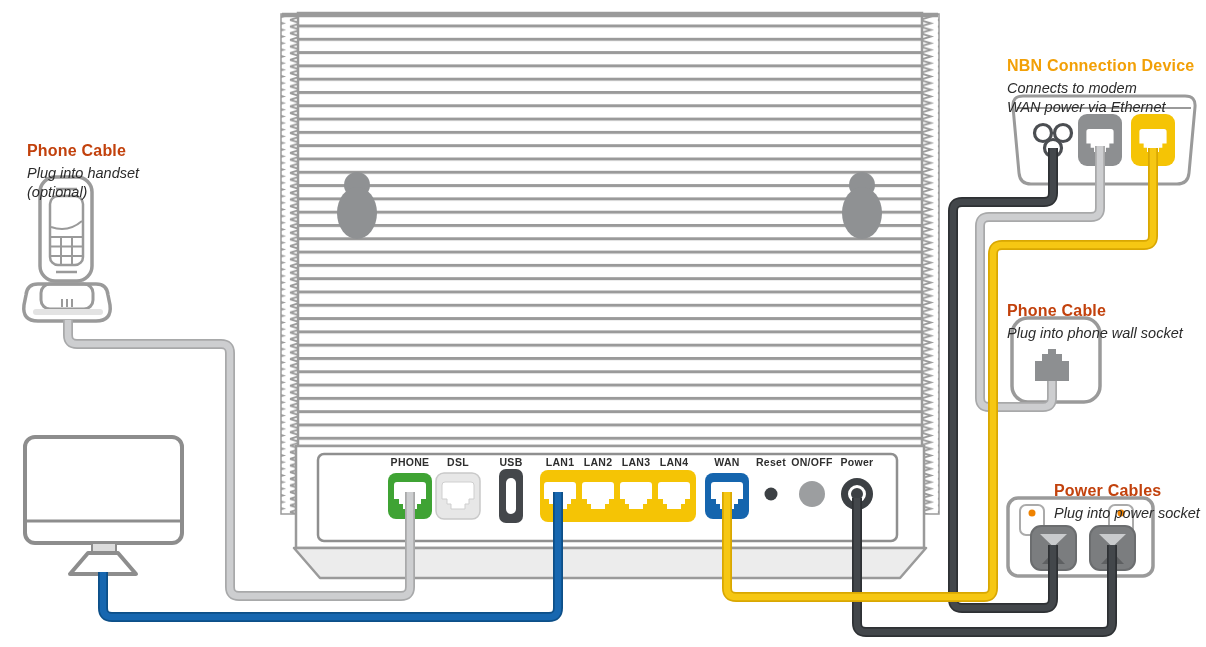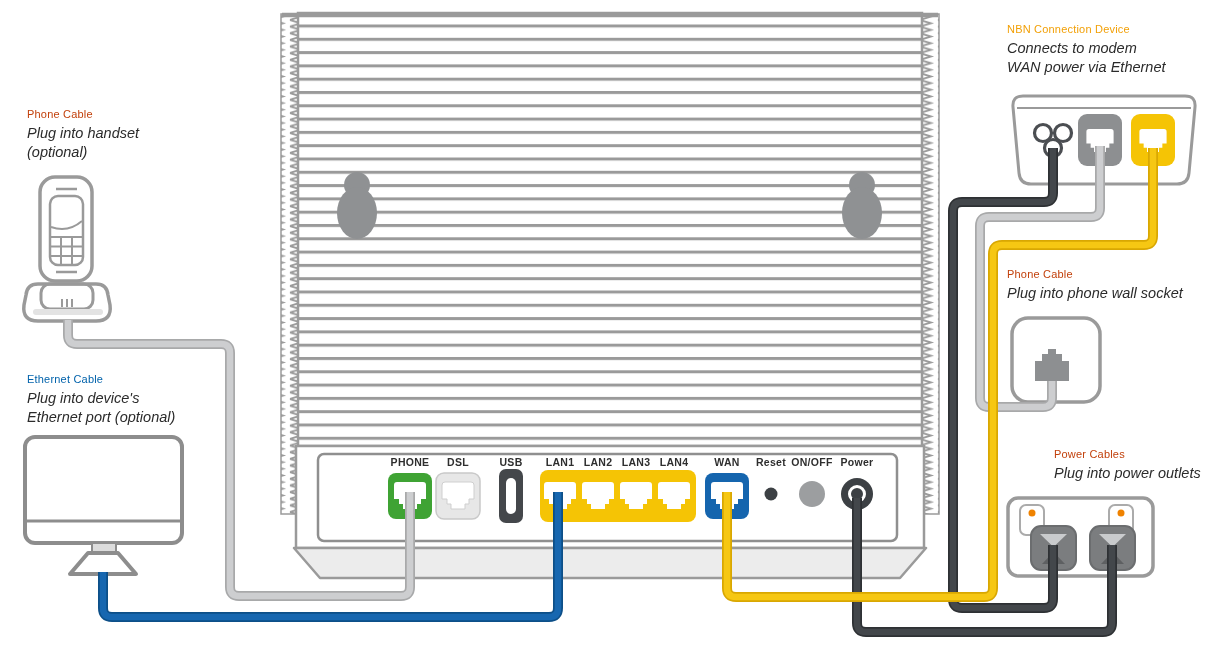--- a/index.html
+++ b/index.html
@@ -1,20 +1,20 @@
 <!DOCTYPE html>
 <html><head>
 <meta charset="utf-8">
 <style>
   html,body{margin:0;padding:0;background:#ffffff;}
   body{font-family:"Liberation Sans", sans-serif;}
   #stage{position:relative;width:1206px;height:647px;background:#fff;overflow:hidden;}
   #stage svg{position:absolute;left:0;top:0;}
   .note{position:absolute;pointer-events:none;}
-  .note-title{font-size:11px;font-weight:normal;letter-spacing:.2px;margin-bottom:4px;}
+  .note-title{font-size:16px;font-weight:bold;letter-spacing:.2px;margin-bottom:4px;margin-top:34px;}
   .note-line{font-size:14.5px;color:#2b2b2b;line-height:1.3;font-style:italic;}
   .c-gray{color:#c2410c;}
   .c-blue{color:#0062ab;}
   .c-orange{color:#f2a007;}
   .plabel{font-family:"Liberation Sans",sans-serif;font-size:10.5px;font-weight:bold;fill:#2e2e2e;letter-spacing:.3px;text-anchor:middle;}
 </style>
 </head>
 <body>
 
 <div id="stage">
@@ -199,35 +199,30 @@
 
   <path d="M1035,381 V361 H1042 V354 H1048 V349 H1056 V354 H1062 V361 H1069 V381 Z" fill="#8d8f91"></path>
 </svg>
 
 <div class="note" style="left:27px;top:108px;">
   <div class="note-title c-gray">Phone Cable</div>
   <div class="note-line">Plug into handset</div>
   <div class="note-line">(optional)</div>
 </div>
 
-<div class="note" style="left:27px;top:373px;">
-  <div class="note-title c-blue">Ethernet Cable</div>
-  <div class="note-line">Plug into device's</div>
-  <div class="note-line">Ethernet port (optional)</div>
-</div>
 
 <div class="note" style="left:1007px;top:23px;">
   <div class="note-title c-orange">NBN Connection Device</div>
   <div class="note-line">Connects to modem</div>
   <div class="note-line">WAN power via Ethernet</div>
 </div>
 
 <div class="note" style="left:1007px;top:268px;">
   <div class="note-title c-gray">Phone Cable</div>
   <div class="note-line">Plug into phone wall socket</div>
 </div>
 
 <div class="note" style="left:1054px;top:448px;">
   <div class="note-title c-gray">Power Cables</div>
-  <div class="note-line">Plug into power outlets</div>
+  <div class="note-line">Plug into power socket</div>
 </div>
 
 </div>
 
 </body></html>

